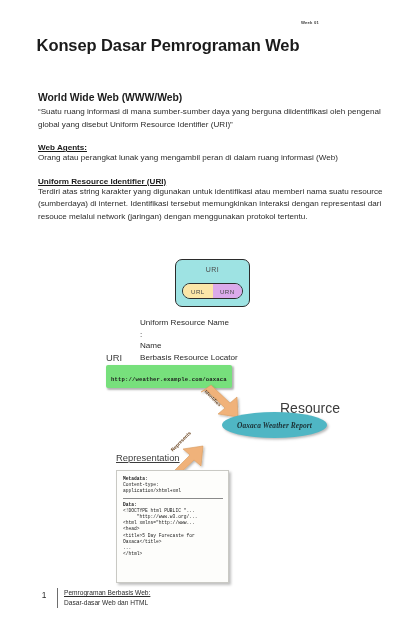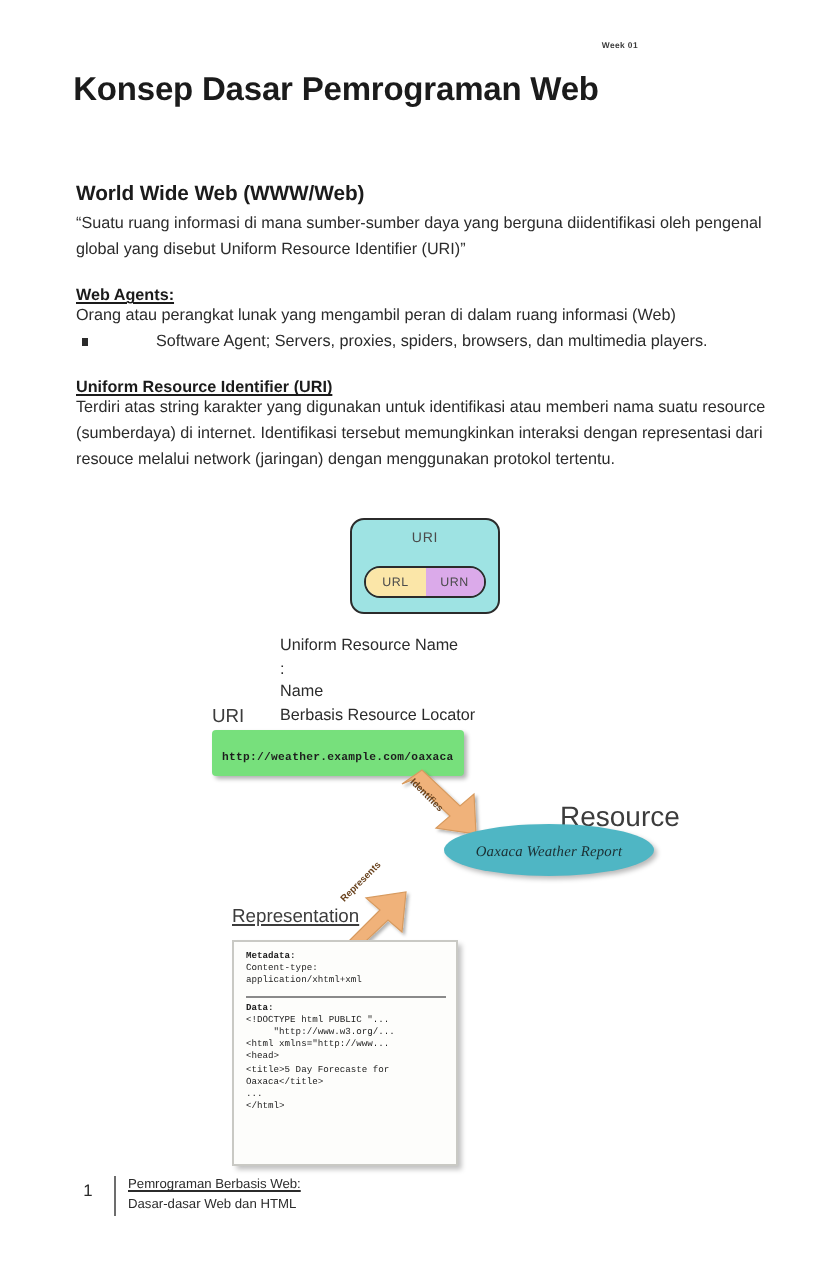--- a/index.html
+++ b/index.html
@@ -235,21 +235,21 @@
     background: #4fb6c4;
     border-radius: 50%;
     box-shadow: 1.5px 1.5px 2.5px rgba(0,0,0,.28);
     display: flex;
     align-items: center;
     justify-content: center;
   }
   .ellipse .etxt {
     font-family: "Liberation Serif", serif;
     font-style: italic;
-    font-weight: normal;
+    font-weight: bold;
     font-size: 7.4px;
     color: #1b2f33;
     letter-spacing: .1px;
   }
 
   .representation-label {
     position: absolute;
     left: 14px;
     top: 100px;
     font-size: 9.4px;
@@ -330,24 +330,20 @@
   <div class="body">
 
     <div class="h2">World Wide Web (WWW/Web)</div>
     <p class="p">“Suatu ruang informasi di mana sumber-sumber daya yang berguna diidentifikasi oleh pengenal global yang disebut Uniform Resource Identifier (URI)”</p>
 
     <div class="spacer-lg"></div>
 
     <div class="h3">Web Agents:</div>
     <p class="p">Orang atau perangkat lunak yang mengambil peran di dalam ruang informasi (Web)</p>
     <ul class="bullets">
-      <li>
-        <span class="sq"></span>
-        <span>Software Agent; Servers, proxies, spiders, browsers, dan multimedia players.</span>
-      </li>
     </ul>
 
     <div class="spacer-lg"></div>
 
     <div class="h3">Uniform Resource Identifier (URI)</div>
     <p class="p">Terdiri atas string karakter yang digunakan untuk identifikasi atau memberi nama suatu resource (sumberdaya) di internet. Identifikasi tersebut memungkinkan interaksi dengan representasi dari resouce melalui network (jaringan) dengan menggunakan protokol tertentu.</p>
   </div>
 
   <div class="venn-wrap">
     <div class="venn-outer"></div>

